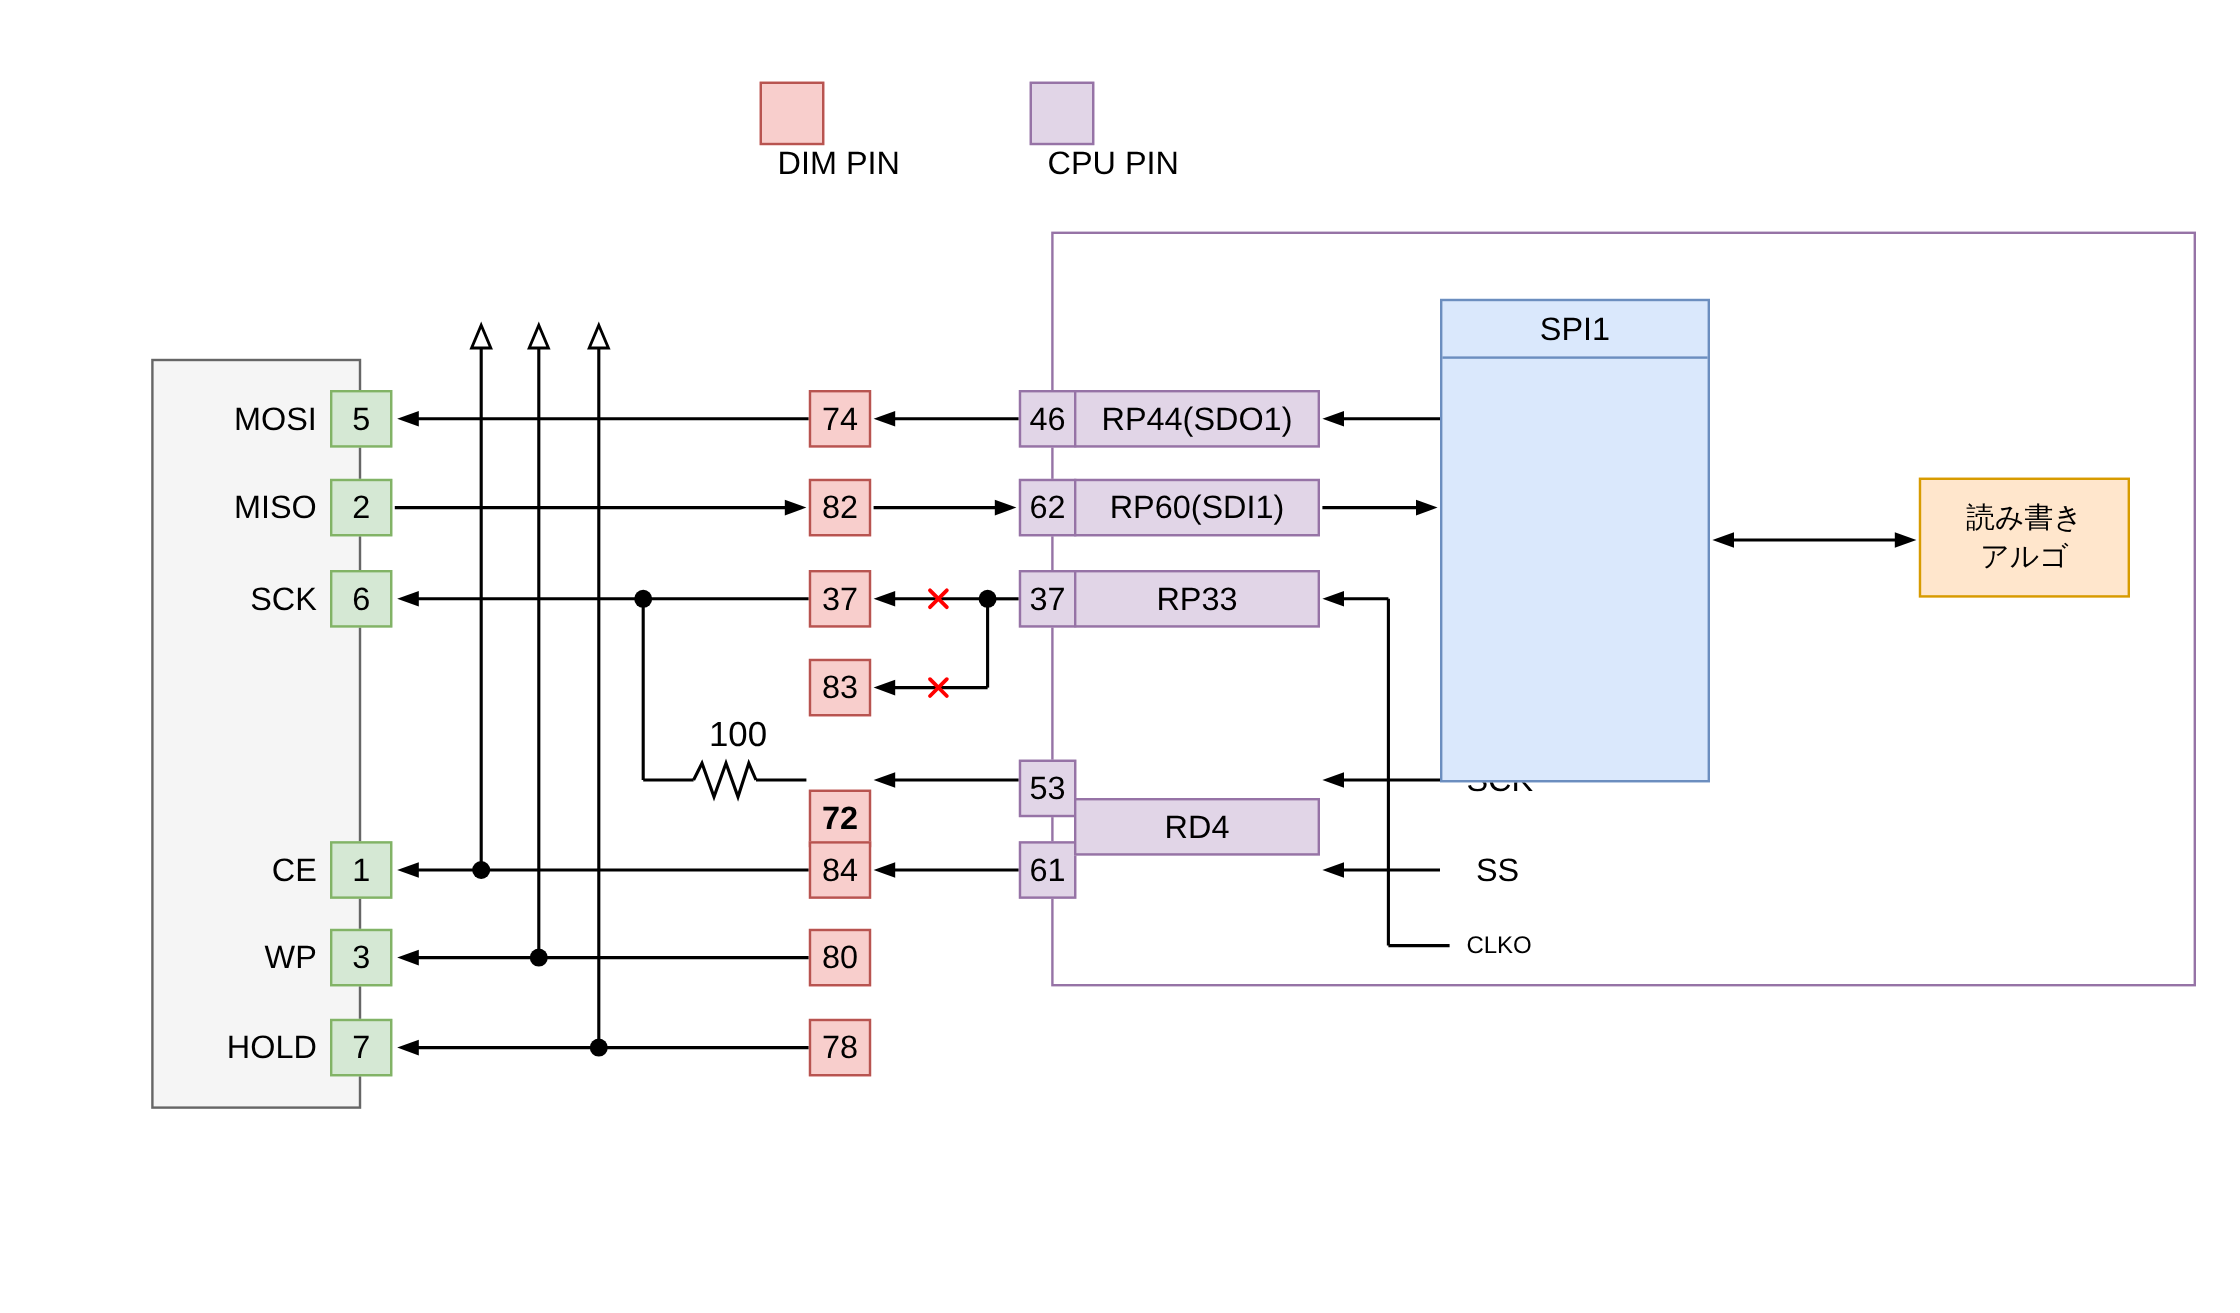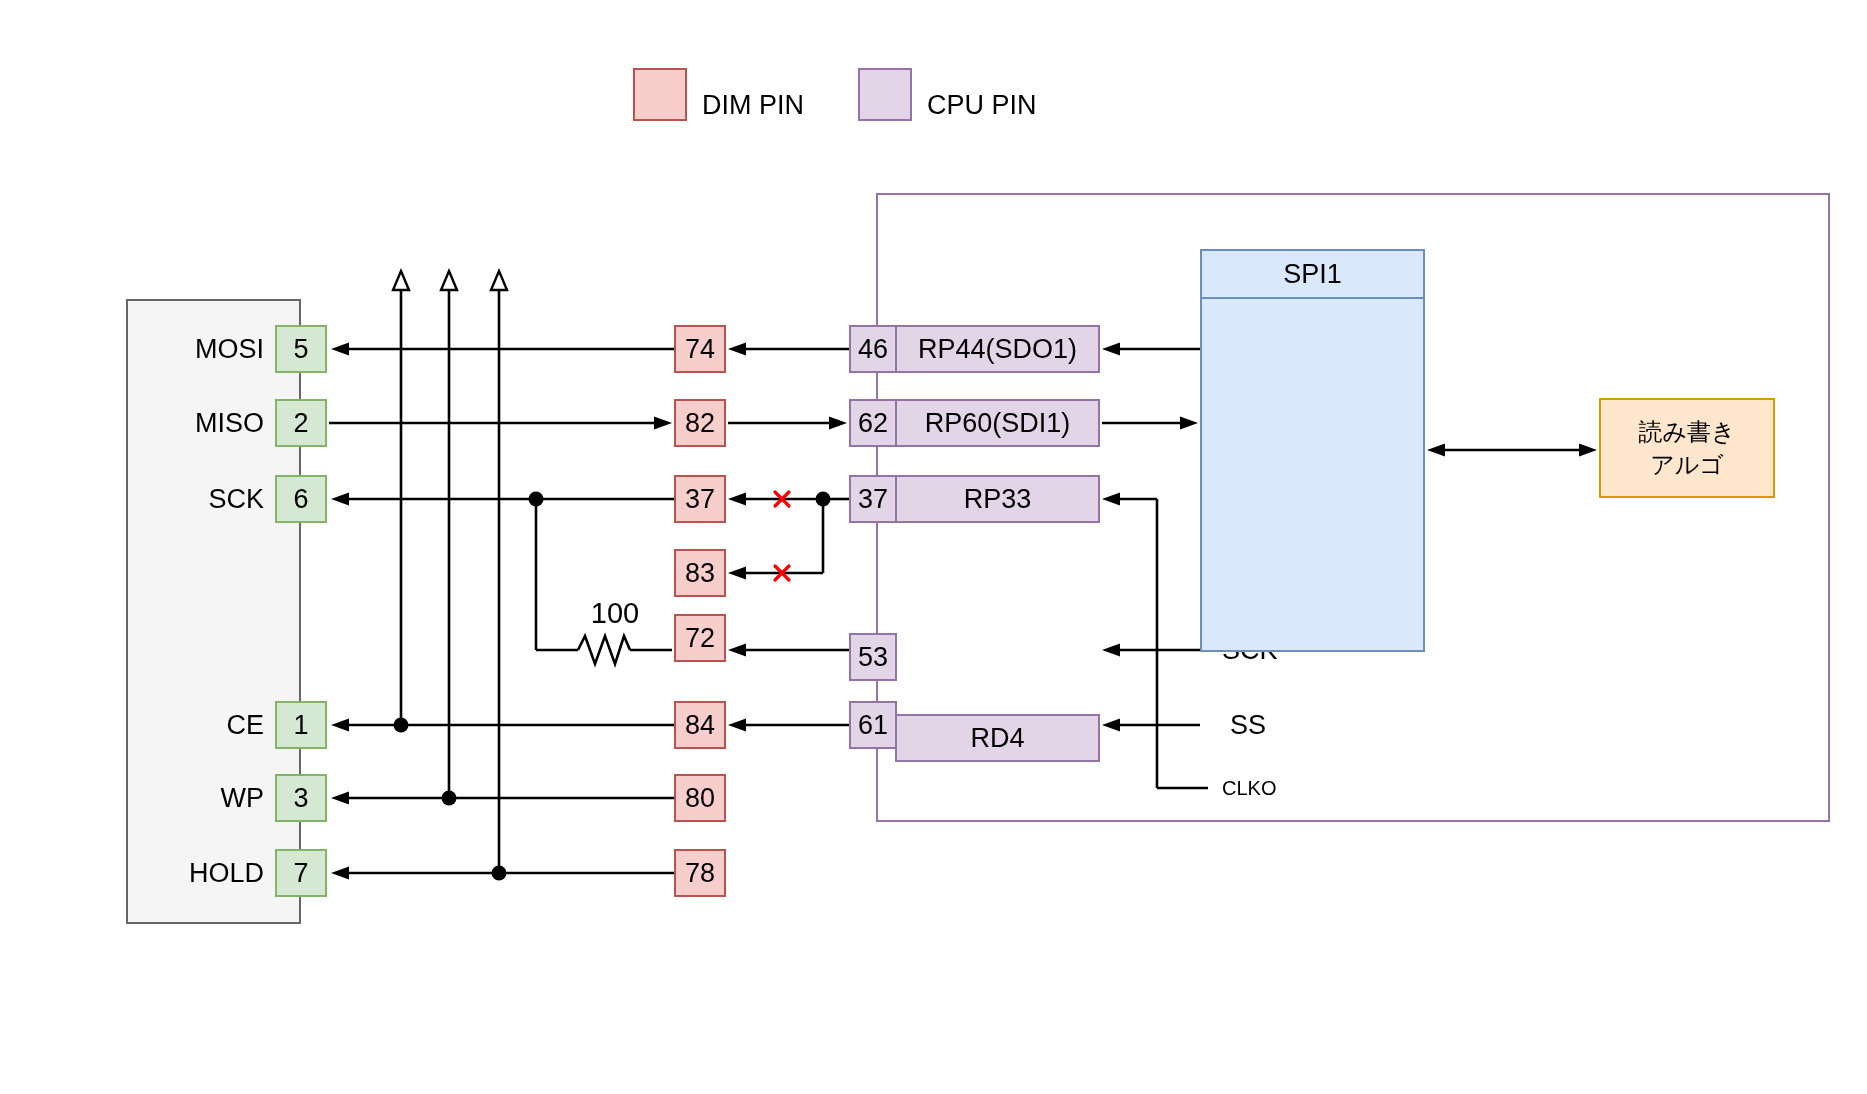--- a/index.html
+++ b/index.html
@@ -8,21 +8,21 @@
   #stage {
     position: relative;
     width: 1867px;
     height: 1094px;
     background: #ffffff;
     overflow: hidden;
   }
   .abs { position: absolute; }
 
   
-  .legend-item { display: flex; align-items: flex-end; }
+  .legend-item { display: flex; align-items: flex-start; flex-direction: column; }
   .legend-swatch { width: 54px; height: 53px; border: 2px solid; }
   .legend-swatch.dim { background: #F8CECC; border-color: #B85450; }
   .legend-swatch.cpu { background: #E1D5E7; border-color: #9673A6; }
   .legend-label { margin-left: 15px; font-size: 27px; }
 
   
   .cpu-container {
     left: 876px; top: 193px; width: 954px; height: 629px;
     border: 2px solid #9673A6; background: transparent; z-index: 1;
   }
@@ -201,31 +201,31 @@
   <div class="pin-green" style="top:701px;">1</div>
   <div class="pin-name" style="top:783px;">WP</div>
   <div class="pin-green" style="top:774px;">3</div>
   <div class="pin-name" style="top:858px;">HOLD</div>
   <div class="pin-green" style="top:849px;">7</div>
 
   <div class="pin-red" style="top:325px;">74</div>
   <div class="pin-red" style="top:399px;">82</div>
   <div class="pin-red" style="top:475px;">37</div>
   <div class="pin-red" style="top:549px;">83</div>
-  <div class="pin-red" style="top:614px;">72</div>
+  <div class="pin-red" style="top:658px;font-weight:bold;">72</div>
   <div class="pin-red" style="top:701px;">84</div>
   <div class="pin-red" style="top:774px;">80</div>
   <div class="pin-red" style="top:849px;">78</div>
 
   <div class="cpu-num" style="top:325px;">46</div>
   <div class="cpu-label" style="top:325px;">RP44(SDO1)</div>
   <div class="cpu-num" style="top:399px;">62</div>
   <div class="cpu-label" style="top:399px;">RP60(SDI1)</div>
   <div class="cpu-num" style="top:475px;">37</div>
   <div class="cpu-label" style="top:475px;">RP33</div>
   <div class="cpu-num" style="top:633px;">53</div>
   <div class="cpu-num" style="top:701px;text-align:center;">61</div>
-  <div class="cpu-label" style="top:714px;">RD4</div>
+  <div class="cpu-label" style="top:665px;">RD4</div>
 
   <div class="float-label" style="left:1222px; top:773px;">CLKO</div>
   <div class="resistor-label">100</div>
 
 </div>
 
 </body></html>

